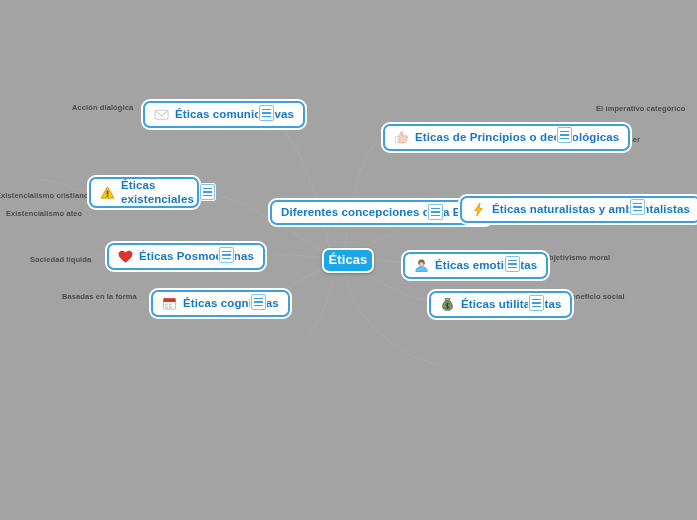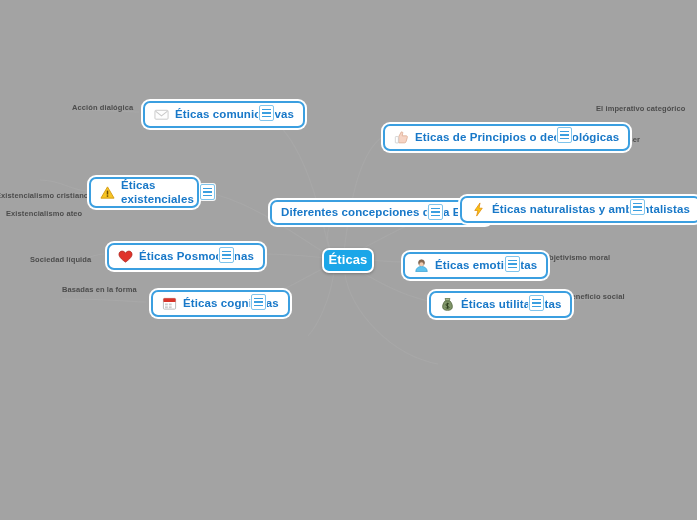--- a/index.html
+++ b/index.html
@@ -143,21 +143,21 @@
       <path d="M521,263 C535,263 540,259 600,259"></path>
 
       <path d="M546,302 C560,302 566,299 622,299"></path>
     </g>
   </svg>
 
   <div class="leaf" style="left:72px;  top:103px;">Acción dialógica</div>
   <div class="leaf" style="left:6px;   top:174px;margin-top:35px;">Existencialismo ateo</div>
   <div class="leaf" style="left:-4px;  top:191px;">Existencialismo cristiano</div>
   <div class="leaf" style="left:30px;  top:255px;">Sociedad líquida</div>
-  <div class="leaf" style="left:62px;  top:285px;">Basadas en la forma</div>
+  <div class="leaf" style="left:62px;  top:292px;">Basadas en la forma</div>
   <div class="leaf" style="left:596px; top:104px;">El imperativo categórico</div>
   <div class="leaf" style="left:596px; top:135px;">El deber ser</div>
   <div class="leaf" style="left:668px; top:196px;">Determinis</div>
   <div class="leaf" style="left:540px; top:253px;">subjetivismo moral</div>
   <div class="leaf" style="left:566px; top:292px;">Beneficio social</div>
 
   <div class="node" style="left:143px; top:101px;">
     <span class="nicon">
       <svg viewBox="0 0 16 16">
           <rect x="1" y="3.5" width="14" height="9.5" rx="1" fill="#fdfdfd" stroke="#c9c9c9" stroke-width="1"></rect>

